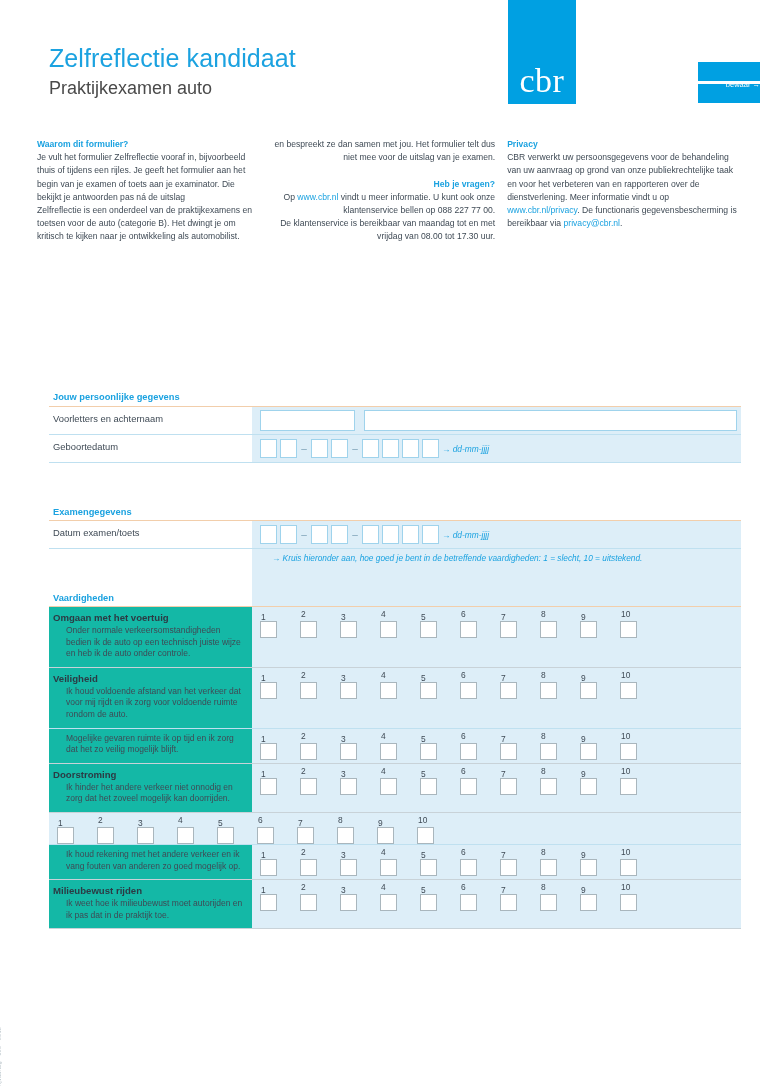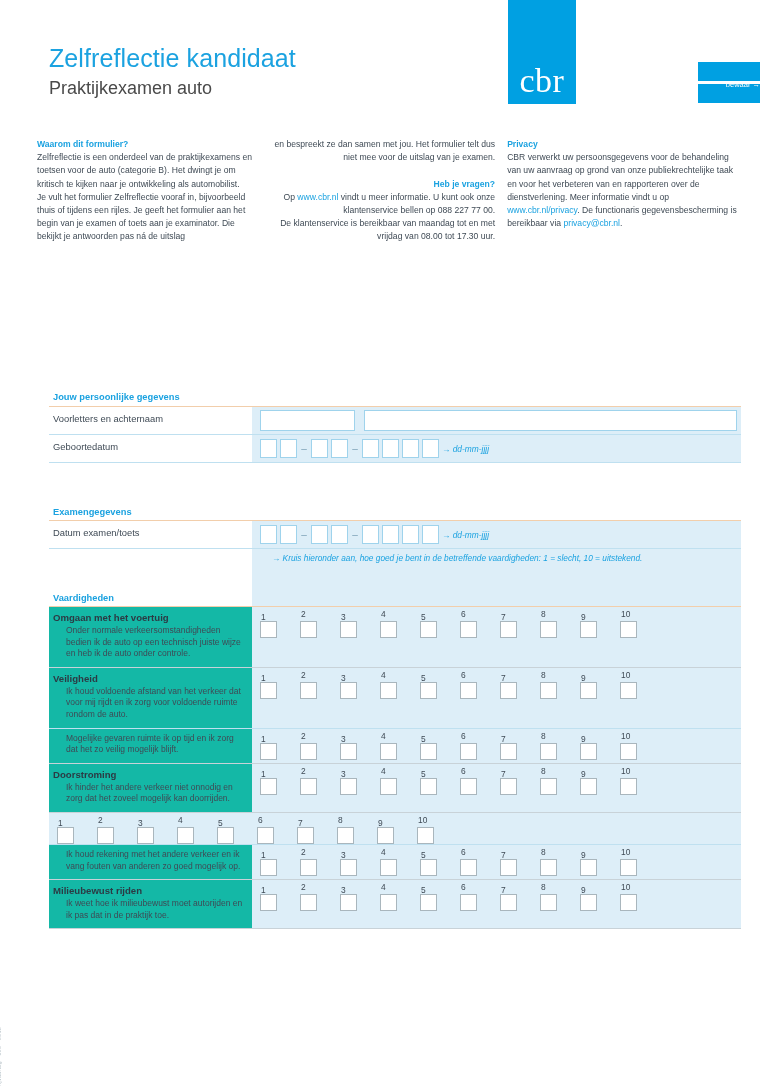--- a/index.html
+++ b/index.html
@@ -293,22 +293,22 @@
     <button class="action-btn">print →</button>
   </div>
 
   <div class="title-main">Zelfreflectie kandidaat</div>
   <div class="title-sub">Praktijkexamen auto</div>
 
   <div class="intro">
 
     <div class="col c1">
       <h3>Waarom dit formulier?</h3>
+      <p>Je vult het formulier Zelfreflectie vooraf in, bijvoorbeeld thuis of tijdens een rijles. Je geeft het formulier aan het begin van je examen of toets aan je examinator. Die bekijkt je antwoorden pas ná de uitslag</p>
       <p>Zelfreflectie is een onderdeel van de praktijkexamens en toetsen voor de auto (categorie B). Het dwingt je om kritisch te kijken naar je ontwikkeling als automobilist.</p>
-      <p>Je vult het formulier Zelfreflectie vooraf in, bijvoorbeeld thuis of tijdens een rijles. Je geeft het formulier aan het begin van je examen of toets aan je examinator. Die bekijkt je antwoorden pas ná de uitslag</p>
     </div>
 
     <div class="col c2">
       <p>en bespreekt ze dan samen met jou. Het formulier telt dus niet mee voor de uitslag van je examen.</p>
       <div class="gap"></div>
       <h3>Heb je vragen?</h3>
       <p><span>Op </span><span class="lnk">www.cbr.nl</span><span> vindt u meer informatie. U kunt ook onze klantenservice bellen op 088 227 77 00.</span></p>
       <p>De klantenservice is bereikbaar van maandag tot en met vrijdag van 08.00 tot 17.30 uur.</p>
     </div>
 

